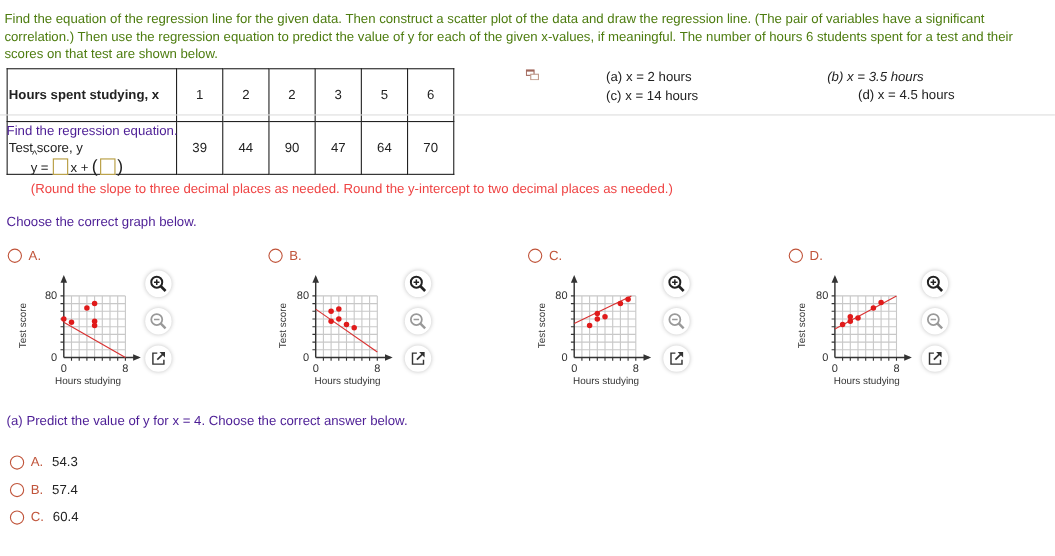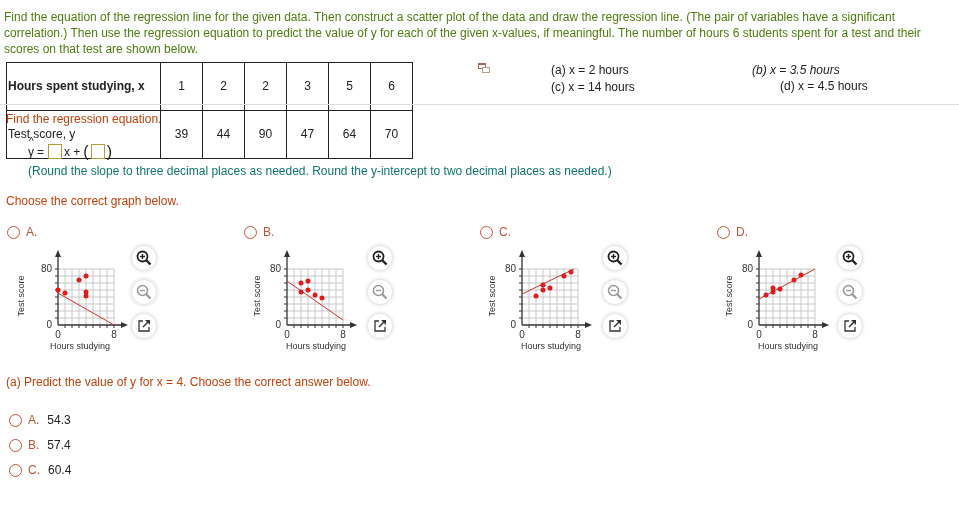--- a/index.html
+++ b/index.html
@@ -6,27 +6,27 @@
   body { width:959px; height:505px; overflow:hidden; position:relative;
          font-family:"Liberation Sans", sans-serif; font-size:12px; color:#222; }
   .abs { position:absolute; }
   .intro { left:4px; top:9px; width:950px; line-height:16px; font-size:12px; color:#4d7c0f; }
   table.data { position:absolute; left:6px; top:62px; border-collapse:collapse; font-size:12px; }
   table.data td { border:1px solid #222; padding:16px 4px; height:15px; line-height:15px; text-align:center; width:33px; }
   table.data td.hdr { text-align:left; font-weight:bold; width:148px; padding-left:1px; }
   .copy-icon { left:478px; top:63px; width:12px; height:10px; }
   .predict { font-size:12px; line-height:17px; color:#222; }
   .divider { left:0; top:104px; width:959px; height:1px; background:#ddd; }
-  .prompt { font-size:12px; color:#c2410c; }
+  .prompt { font-size:12px; color:#4c1d95; }
   .eq { left:28px; top:144px; font-size:12px; color:#222; display:flex; align-items:center; }
   .yhat { position:relative; display:inline-block; }
   .yhat .hat { position:absolute; left:1px; top:-9px; font-size:10px; }
   .ansbox { display:inline-block; width:12px; height:13px; border:1px solid #b59a3a; margin:0 2px; background:#fff; }
   .paren { font-size:16px; line-height:13px; }
-  .hint { left:28px; top:164px; color:#0f766e; font-size:12px; }
+  .hint { left:28px; top:164px; color:#ef4444; font-size:12px; }
   .opt { display:flex; align-items:center; font-size:12px; color:#c0543a; }
   .radio { width:11px; height:11px; border:1px solid #c0543a; border-radius:50%; margin-right:6px; background:#fff; }
   .optval { color:#222; margin-left:8px; }
   .tool { width:24px; height:24px; border-radius:50%; background:#fff;
           box-shadow:0 0 4px rgba(0,0,0,0.25); display:flex; align-items:center; justify-content:center; }
 </style>
 </head>
 <body>
 
 <div class="abs intro">Find the equation of the regression line for the given data. Then construct a scatter plot of the data and draw the regression line. (The pair of variables have a significant correlation.) Then use the regression equation to predict the value of y for each of the given x-values, if meaningful. The number of hours 6 students spent for a test and their scores on that test are shown below.</div>

